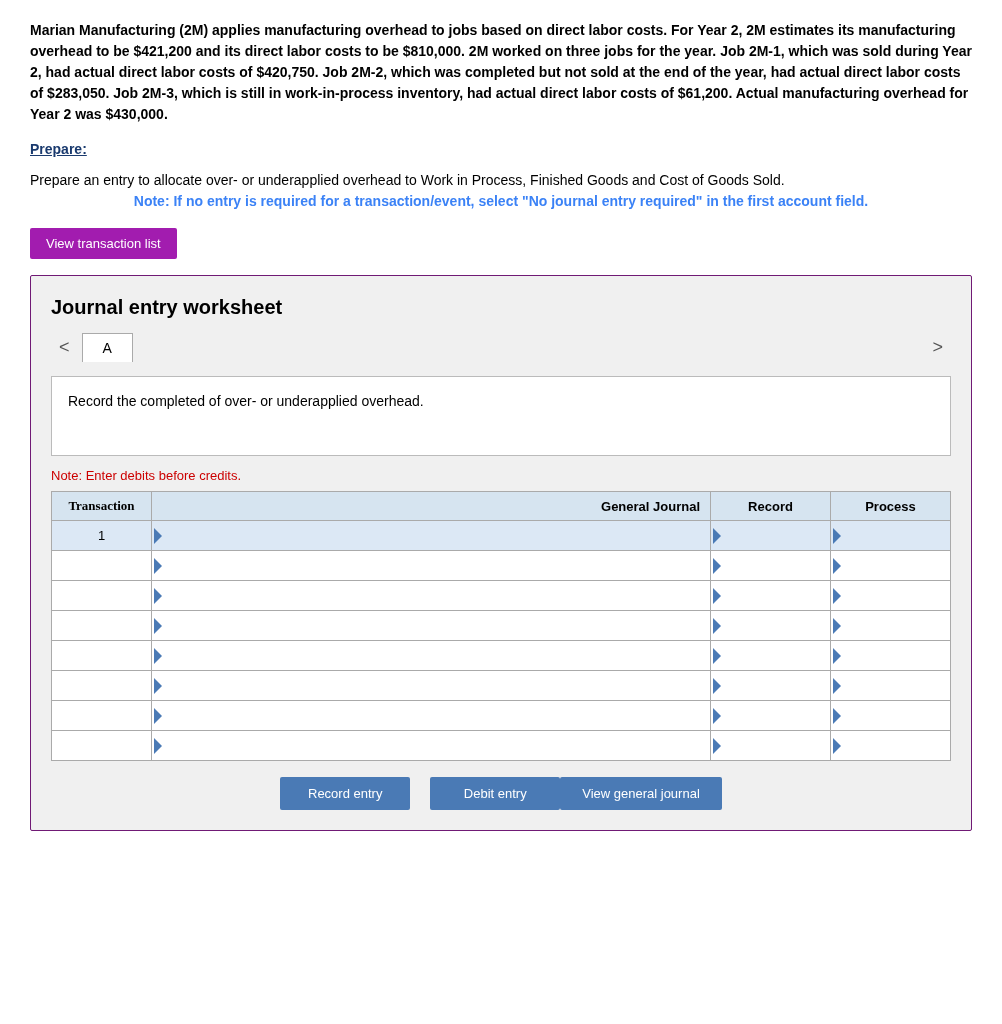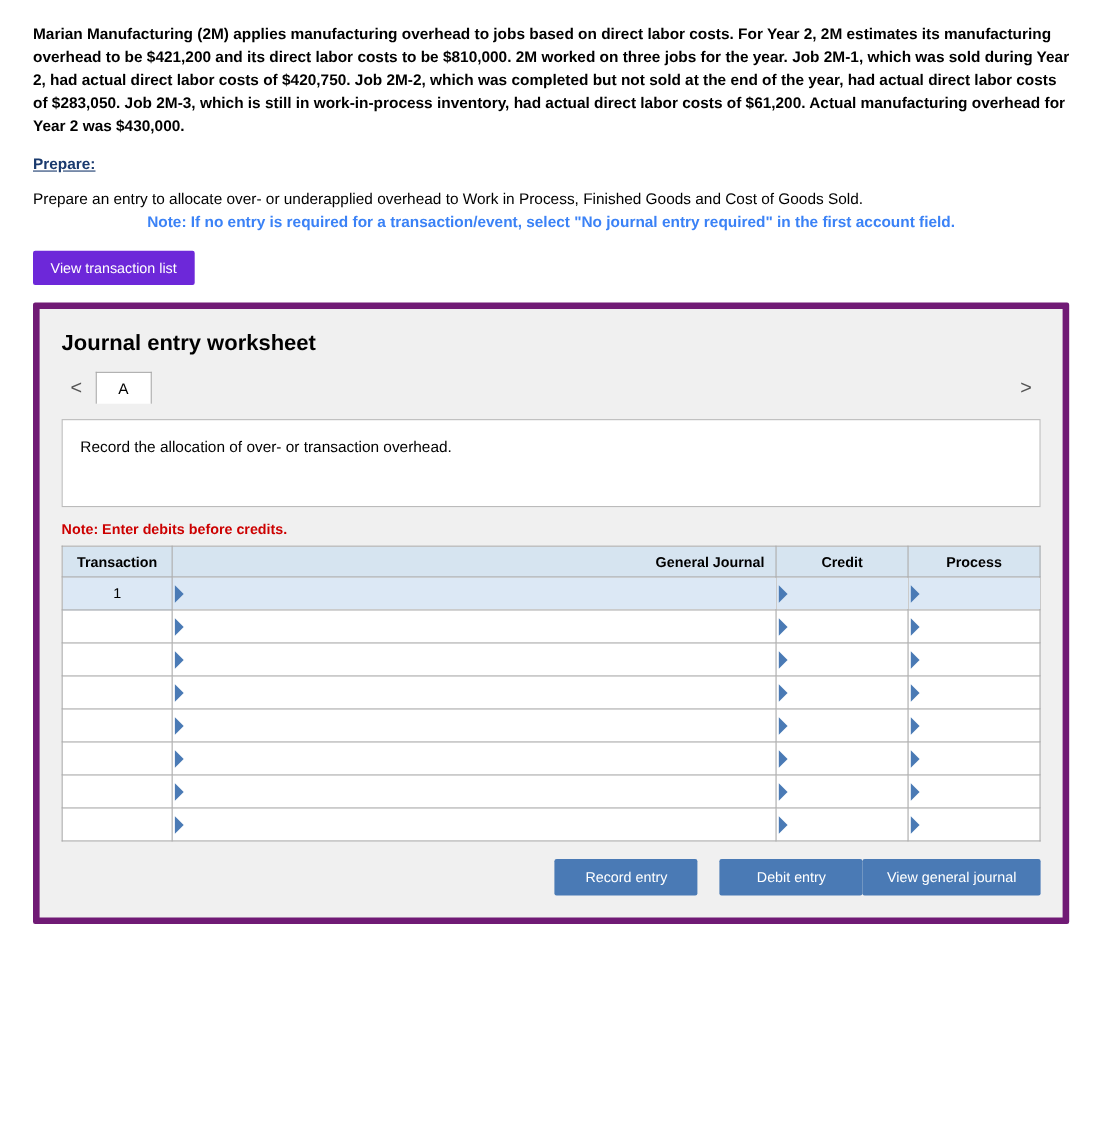--- a/index.html
+++ b/index.html
@@ -44,33 +44,33 @@
 
     .note-red {
       color: #3b82f6;
       font-weight: bold;
       font-size: 14px;
       line-height: 1.5;
       text-align: center;
     }
 
     .view-transaction-btn {
-      background-color: #6d28d9;
+      background-color: #a21caf;
       color: #fff;
       border: none;
       padding: 8px 16px;
       font-size: 13px;
       cursor: pointer;
       margin-bottom: 16px;
       border-radius: 2px;
     }
 
     .worksheet-container {
       background: #f0f0f0;
-      border: 6px solid #701a75;
+      border: 1px solid #701a75;
       padding: 20px;
       border-radius: 2px;
     }
 
     .worksheet-title {
       font-size: 20px;
       font-weight: bold;
       margin-bottom: 14px;
     }
 
@@ -114,41 +114,41 @@
       padding: 16px 16px 40px 16px;
       margin-bottom: 12px;
       font-size: 14px;
       min-height: 80px;
     }
 
     .note-debits {
       color: #cc0000;
       font-size: 13px;
       margin-bottom: 8px;
-      font-weight: bold;
     }
 
     .journal-table {
       width: 100%;
       border-collapse: collapse;
       background: #fff;
       margin-bottom: 16px;
     }
 
     .journal-table th {
       background: #d6e4f0;
       border: 1px solid #aaa;
       padding: 6px 10px;
       font-size: 13px;
       font-weight: bold;
       text-align: center;
     }
 
     .journal-table th.transaction-col {
       width: 100px;
+      font-family: Liberation Serif, serif;
     }
 
     .journal-table th.general-journal-col {
       width: auto;
       text-align: right;
     }
 
     .journal-table th.debit-col,
     .journal-table th.credit-col {
       width: 120px;
@@ -210,21 +210,21 @@
       text-align: right;
     }
 
     .row-highlighted td {
       background-color: #dce8f5;
     }
 
     .action-buttons {
       display: flex;
       gap: 0;
-      justify-content: flex-end;
+      justify-content: center;
       align-items: center;
     }
 
     .action-btn {
       background-color: #4a7ab5;
       color: #fff;
       border: none;
       padding: 9px 22px;
       font-size: 13px;
       cursor: pointer;
@@ -261,31 +261,31 @@
   <div class="worksheet-title">Journal entry worksheet</div>
 
   <div class="tab-nav">
     <button class="nav-arrow">&lt;</button>
     <button class="tab-button">A</button>
     <span class="tab-spacer"></span>
     <button class="nav-arrow nav-arrow-right">&gt;</button>
   </div>
 
   <div class="description-box">
-    <span>Record the allocation of over- or transaction overhead.</span>
+    <span>Record the completed of over- or underapplied overhead.</span>
   </div>
 
   <div class="note-debits">Note: Enter debits before credits.</div>
 
   <table class="journal-table">
     <thead>
       <tr>
         <th class="transaction-col">Transaction</th>
         <th class="general-journal-col">General Journal</th>
-        <th class="debit-col">Credit</th>
+        <th class="debit-col">Record</th>
         <th class="credit-col">Process</th>
       </tr>
     </thead>
     <tbody id="table-body">
     <tr class="row-highlighted">
           <td class="transaction-cell">1</td>
           <td class="entry-cell">
             <div class="entry-cell-inner">
               <span class="triangle-indicator"></span>
               <input type="text" class="entry-input" style="">

